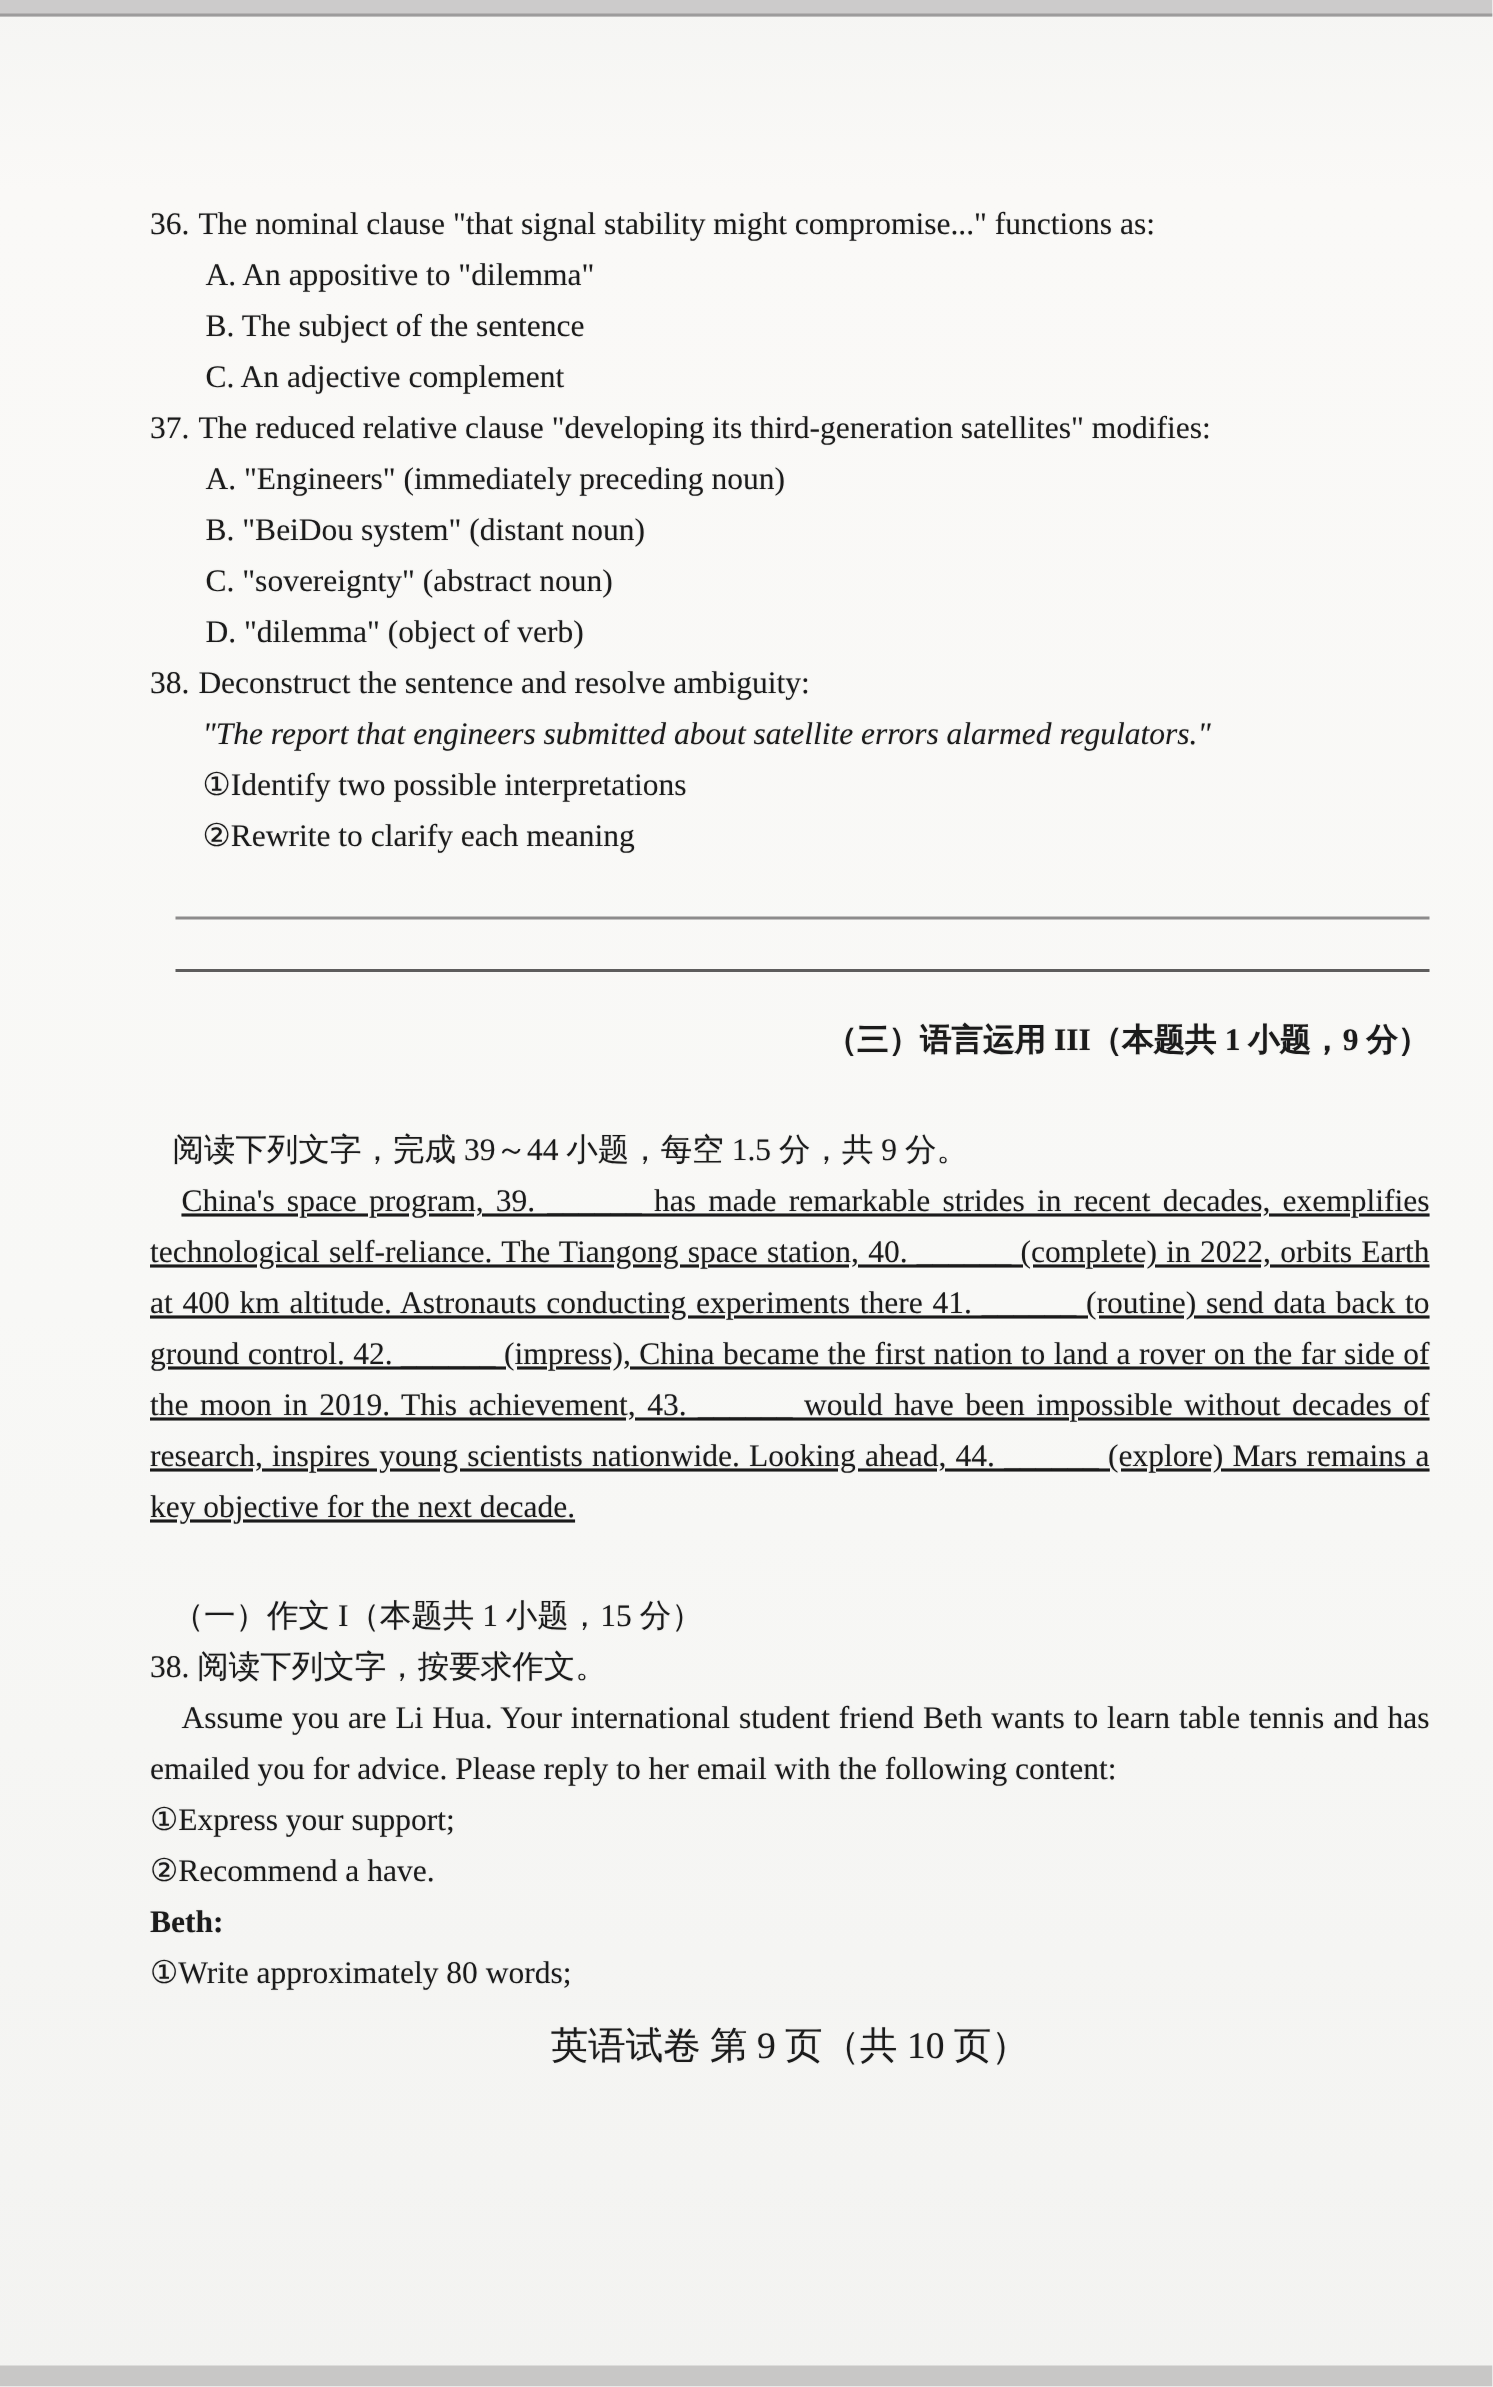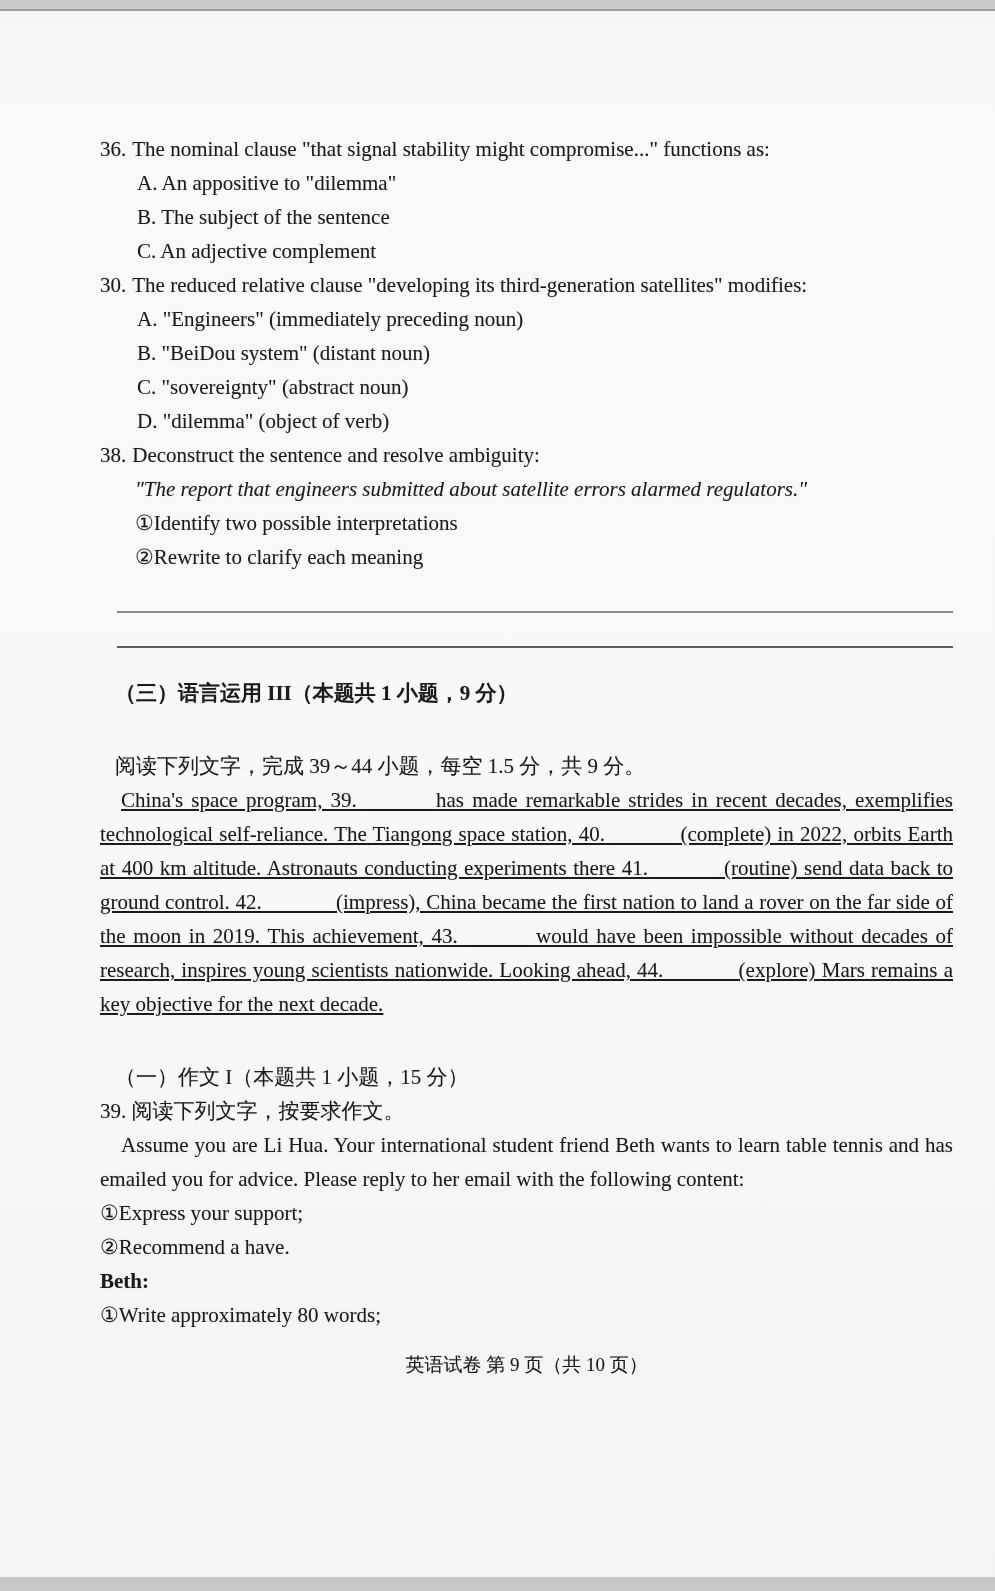--- a/index.html
+++ b/index.html
@@ -34,54 +34,54 @@
   .quote { font-style: italic; }
   .answer-line {
     height: 0;
     border-top: 2px solid #6f6e6e;
     margin-left: 17px;
   }
   .al1 { margin-top: 37px; border-color: #8d8c8c; }
   .al2 { margin-top: 33px; border-color: #5e5d5d; }
   .cn-indent { margin-left: 15px; margin-top: 39px; }
   .bold { font-weight: bold; }
-  .gap-heading { margin-top: 28px; }
+  .gap-heading { margin-top: 28px; text-align: right; }
   .passage {
     text-align: justify;
     text-indent: 21px;
     text-decoration: underline;
   }
   .writing-heading { margin-top: 68px; }
   .prompt {
     text-align: justify;
     text-indent: 21px;
   }
   .footer {
     margin-top: 16px;
     text-align: center;
-    font-size: 19px;
+    font-size: 25px;
   }
   .qnum { margin-right: 6px; }
 </style>
 </head>
 <body>
 
 <div class="scan-edge-top"></div>
 
 <div class="content">
 
   <div>
     <div class="line"><span class="qnum">36.</span><span>The nominal clause "that signal stability might compromise..." functions as:</span></div>
     <div class="opt">A. An appositive to "dilemma"</div>
     <div class="opt">B. The subject of the sentence</div>
     <div class="opt">C. An adjective complement</div>
   </div>
 
   <div>
-    <div class="line"><span class="qnum">30.</span><span>The reduced relative clause "developing its third-generation satellites" modifies:</span></div>
+    <div class="line"><span class="qnum">37.</span><span>The reduced relative clause "developing its third-generation satellites" modifies:</span></div>
     <div class="opt">A. "Engineers" (immediately preceding noun)</div>
     <div class="opt">B. "BeiDou system" (distant noun)</div>
     <div class="opt">C. "sovereignty" (abstract noun)</div>
     <div class="opt">D. "dilemma" (object of verb)</div>
   </div>
 
   <div>
     <div class="line"><span class="qnum">38.</span><span>Deconstruct the sentence and resolve ambiguity:</span></div>
     <div class="sub quote">"The report that engineers submitted about satellite errors alarmed regulators."</div>
     <div class="sub">①Identify two possible interpretations</div>
@@ -92,21 +92,21 @@
   <div class="answer-line al2"></div>
 
   <div>
     <div class="cn-indent bold gap-heading">（三）语言运用 III（本题共 1 小题，9 分）</div>
     <div class="cn-indent">阅读下列文字，完成 39～44 小题，每空 1.5 分，共 9 分。</div>
     <div class="passage">China's space program, 39. ______ has made remarkable strides in recent decades, exemplifies technological self-reliance. The Tiangong space station, 40. ______ (complete) in 2022, orbits Earth at 400 km altitude. Astronauts conducting experiments there 41. ______ (routine) send data back to ground control. 42. ______ (impress), China became the first nation to land a rover on the far side of the moon in 2019. This achievement, 43. ______ would have been impossible without decades of research, inspires young scientists nationwide. Looking ahead, 44. ______ (explore) Mars remains a key objective for the next decade.</div>
   </div>
 
   <div>
     <div class="cn-indent">（一）作文 I（本题共 1 小题，15 分）</div>
-    <div>39. 阅读下列文字，按要求作文。</div>
+    <div>38. 阅读下列文字，按要求作文。</div>
     <div class="prompt">Assume you are Li Hua. Your international student friend Beth wants to learn table tennis and has emailed you for advice. Please reply to her email with the following content:</div>
     <div>①Express your support;</div>
     <div>②Recommend a have.</div>
     <div class="bold">Beth:</div>
     <div>①Write approximately 80 words;</div>
   </div>
 
   <div class="footer">英语试卷 第 9 页（共 10 页）</div>
 
 </div>

